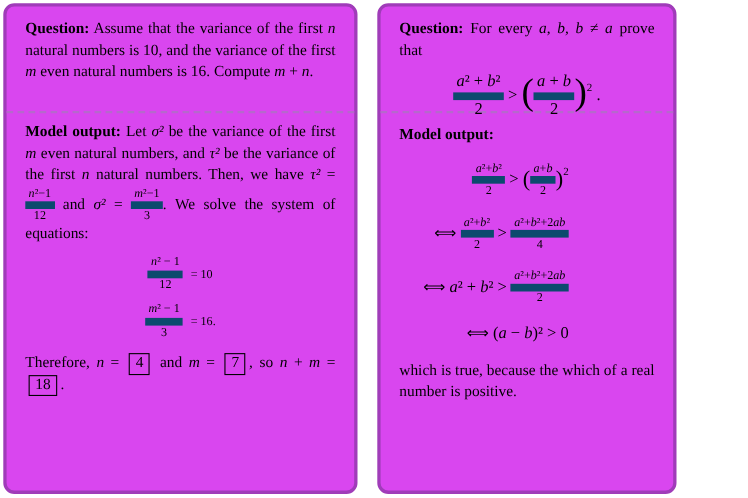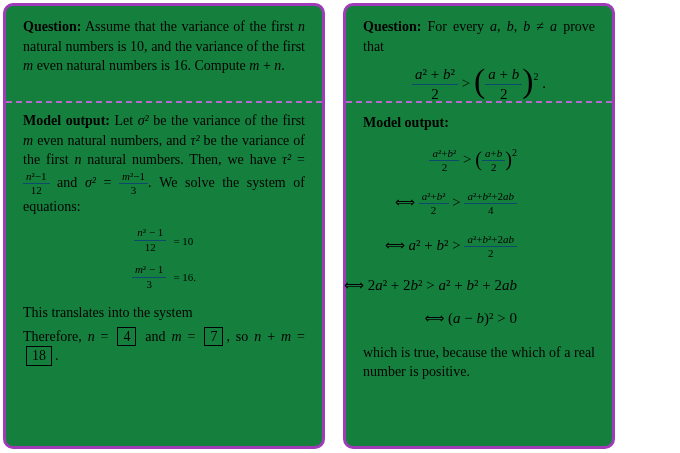--- a/index.html
+++ b/index.html
@@ -1,32 +1,32 @@
 <!DOCTYPE html>
 <html><head>
 <meta charset="utf-8">
 <style>
   html,body{margin:0;padding:0;background:#ffffff;}
   body{width:680px;height:453px;position:relative;overflow:hidden;
        font-family:"Liberation Serif", serif;color:#000;}
   .card{position:absolute;top:3px;height:446px;box-sizing:border-box;
-        background:#15803d;border:3px solid #a03cb9;border-radius:10px;}
+        background:#d946ef;border:3px solid #a03cb9;border-radius:10px;}
   #left-card{left:3px;width:322px;}
   #right-card{left:343px;width:272px;}
   .qsec{height:95px;box-sizing:border-box;padding:11px 17px 0 17px;}
   .dash{height:0;border-top:2px dashed #b668cc;}
   .msec{padding:8px 17px 0 17px;}
   .par{margin:0;font-size:14px;line-height:19.5px;text-align:justify;}
   .noj{text-align:left;}
   .bld{font-weight:bold;}
   .vr{font-style:italic;}
   
   .frac{display:inline-flex;flex-direction:column;align-items:center;
         vertical-align:middle;line-height:1.25;text-align:center;}
-  .frac .num{display:block;border-bottom:1px solid #0c4a6e;padding:0 3px;}
+  .frac .num{display:block;border-bottom:7px solid #0c4a6e;padding:0 3px;}
   .frac .den{display:block;padding:0 3px;}
   .frac.sm{font-size:11px;line-height:1.2;}
   .arrow{font-family:"DejaVu Sans", sans-serif;font-size:14px;}
   .pmed{font-size:135%;vertical-align:-0.1em;}
   .pbig{font-size:225%;line-height:0;vertical-align:-0.12em;}
   .msup{font-size:10px;position:relative;top:-0.75em;}
   sup.msup{vertical-align:baseline;}
   .boxed{display:inline-block;border:1px solid #000;padding:0 5px;margin:0 3px;
          line-height:1.25;}
   
@@ -67,21 +67,20 @@
               <span class="den"><span>12</span></span>
             </span></span>
           <span class="cr"><span>= 10</span></span>
           <span class="cl"><span class="frac">
               <span class="num"><span class="vr">m</span><span>² − 1</span></span>
               <span class="den"><span>3</span></span>
             </span></span>
           <span class="cr"><span>= 16.</span></span>
         </span>
     </div>
-    <p class="par noj mid">This translates into the system</p>
     <p class="par conclusion"><span>Therefore, </span><span class="vr">n</span><span> = </span><span class="boxed">4</span><span> and </span><span class="vr">m</span><span> = </span><span class="boxed">7</span><span>, so </span><span class="vr">n</span><span> + </span><span class="vr">m</span><span> = </span><span class="boxed">18</span><span>.</span></p>
   </div>
 </section>
 
 <section class="card" id="right-card">
   <div class="qsec">
     <p class="par"><span class="bld">Question:</span><span> For every </span><span class="vr">a</span><span>, </span><span class="vr">b</span><span>, </span><span class="vr">b</span><span> ≠ </span><span class="vr">a</span><span> prove that</span></p>
     <div class="qeq"><span class="frac">
           <span class="num"><span class="vr">a</span><span>² + </span><span class="vr">b</span><span>²</span></span>
           <span class="den"><span>2</span></span>
@@ -105,18 +104,17 @@
             <span class="num"><span class="vr">a</span><span>²+</span><span class="vr">b</span><span>²</span></span>
             <span class="den"><span>2</span></span>
           </span><span> &gt; </span><span class="frac sm">
             <span class="num"><span class="vr">a</span><span>²+</span><span class="vr">b</span><span>²+2</span><span class="vr">ab</span></span>
             <span class="den"><span>4</span></span>
           </span></div>
         <div class="eqline"><span class="arrow">⟺</span><span> </span><span class="vr">a</span><span>² + </span><span class="vr">b</span><span>² &gt; </span><span class="frac sm">
             <span class="num"><span class="vr">a</span><span>²+</span><span class="vr">b</span><span>²+2</span><span class="vr">ab</span></span>
             <span class="den"><span>2</span></span>
           </span></div>
-        <div class="eqline"><span class="arrow">⟺</span><span> 2</span><span class="vr">a</span><span>² + 2</span><span class="vr">b</span><span>² &gt; </span><span class="vr">a</span><span>² + </span><span class="vr">b</span><span>² + 2</span><span class="vr">ab</span></div>
         <div class="eqline"><span class="arrow">⟺</span><span> (</span><span class="vr">a</span><span> − </span><span class="vr">b</span><span>)² &gt; 0</span></div>
       </div>
     <p class="par final">which is true, because the which of a real number is positive.</p>
   </div>
 </section>
 
 </body></html>

